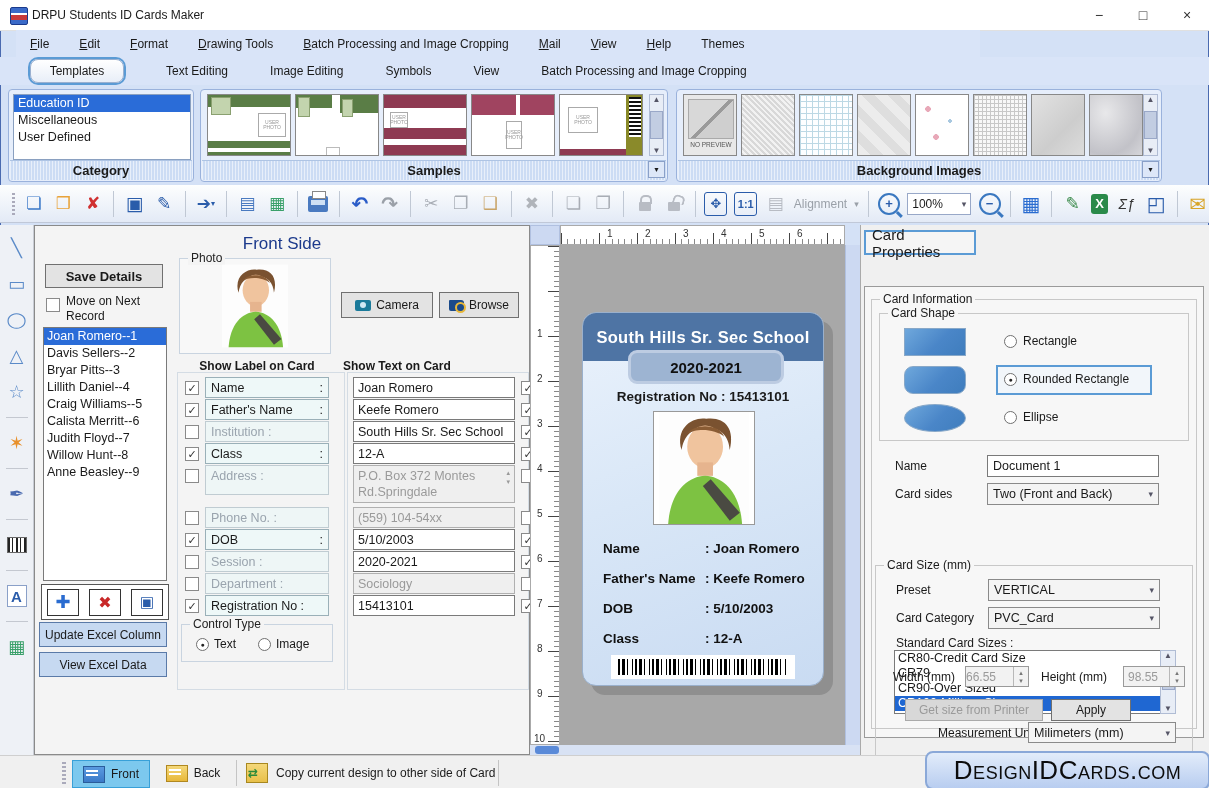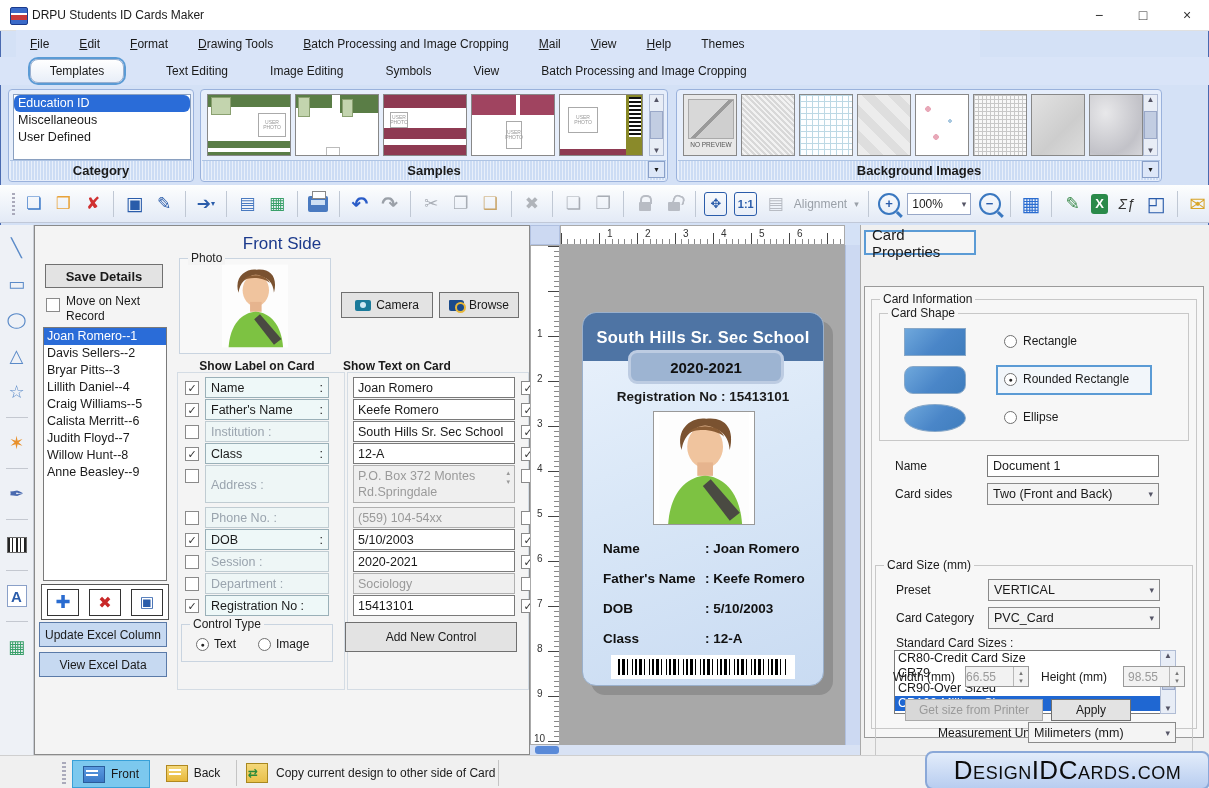--- a/index.html
+++ b/index.html
@@ -15,21 +15,21 @@
   .menu-item{cursor:default;}
   .menu-item.u::first-letter{text-decoration:underline;}
   .tabrow{left:0;top:57px;width:1209px;height:28px;background:#d9e4f8;display:flex;align-items:center;}
   .tab-active{margin-left:30px;width:92px;height:22px;background:linear-gradient(#ffffff,#e8eef8);border:1px solid #9ab0d0;border-radius:8px;box-shadow:0 0 0 2px #5b9bd5;display:flex;align-items:center;justify-content:center;}
   .tab-plain{margin-left:42px;}
   
   .panel-box{background:#e6eefb;border:1px solid #9ab2dc;border-radius:4px;box-sizing:border-box;}
   .panel-label{position:absolute;left:1px;right:1px;bottom:1px;height:19px;background:repeating-linear-gradient(90deg,rgba(255,255,255,.55) 0 1px,transparent 1px 3px),#ccdcf4;font-weight:bold;font-size:13px;display:flex;align-items:center;justify-content:center;border-top:1px solid #aec4e4;}
   .listwhite{background:#fff;border:1px solid #8aa0c0;}
   .cat-item{height:17px;line-height:17px;padding-left:4px;font-size:12.5px;}
-  .cat-sel{background:#2a6cd8;color:#fff;border-radius:6px;}
+  .cat-sel{background:#2a6cd8;color:#fff;}
   .thumb{position:absolute;top:4px;height:62px;background:#fff;border:1px solid #888;box-sizing:border-box;overflow:hidden;}
   .t{position:absolute;}
   .uphoto{border:1px solid #aaa;background:#fff;font-size:5px;color:#999;display:flex;align-items:center;justify-content:center;text-align:center;line-height:1.1;}
   .sb{position:absolute;width:15px;background:#e8edf6;border:1px solid #b0bcd4;box-sizing:border-box;font-size:8px;color:#556;display:flex;flex-direction:column;align-items:center;justify-content:space-between;}
   .sb .thumbbar{width:11px;height:26px;background:#c2cde2;border:1px solid #9aa8c8;}
   .ddbtn{position:absolute;right:2px;bottom:3px;width:15px;height:15px;border:1px solid #8aa0c8;background:#dde7f8;font-size:8px;display:flex;align-items:center;justify-content:center;}
   
   .toolbar{left:0;top:185px;width:1209px;height:38px;background:linear-gradient(#fdfefe,#e3eaf6);border-bottom:1px solid #c0c8d8;display:flex;align-items:center;padding-left:12px;box-sizing:border-box;gap:7px;}
   .tbi{width:26px;height:26px;display:flex;align-items:center;justify-content:center;font-size:17px;}
   .tsep{width:1px;height:26px;background:#c0c8d4;margin:0 2px;}
@@ -374,21 +374,21 @@
       <span>Institution :</span>
     </div>
   <div class="r cb" style="left:150px;top:221px;">
       <i>✓</i>
     </div>
   <div class="r lblbox" style="left:170px;top:217px;width:124px;">
       <span>Class</span>
       <span>:</span>
     </div>
   <div class="r cb" style="left:150px;top:243px;"></div>
-  <div class="r lblbox dis" style="left:170px;top:239px;width:124px;height:38px;align-items:flex-start;padding-top:12px;">
+  <div class="r lblbox dis" style="left:170px;top:239px;width:124px;height:30px;align-items:flex-start;padding-top:3px;">
       <span>Address :</span>
     </div>
   <div class="r cb" style="left:150px;top:285px;"></div>
   <div class="r lblbox dis" style="left:170px;top:281px;width:124px;">
       <span>Phone No. :</span>
     </div>
   <div class="r cb" style="left:150px;top:307px;">
       <i>✓</i>
     </div>
   <div class="r lblbox" style="left:170px;top:303px;width:124px;">
@@ -453,21 +453,20 @@
 
   <div class="r grp" style="left:146px;top:398px;width:152px;height:38px;">
     <span class="grplab">Control Type</span>
     <span class="r rad" style="left:14px;top:13px;">
         <i>●</i>
       </span>
     <span class="r" style="left:32px;top:12px;">Text</span>
     <span class="r rad" style="left:76px;top:13px;"></span>
     <span class="r" style="left:94px;top:12px;">Image</span>
   </div>
-  <div class="r btn" style="left:310px;top:396px;width:172px;height:30px;">Add New Control</div>
 </div>
 
 <div class="r corner" style="left:530px;top:225px;width:30px;height:20px;"></div>
 <div class="r hruler" style="left:560px;top:225px;width:285px;height:20px;">
   <span class="rnum" style="left:46px;top:2px;">1</span>
   <span class="rnum" style="left:84px;top:2px;">2</span>
   <span class="rnum" style="left:122px;top:2px;">3</span>
   <span class="rnum" style="left:160px;top:2px;">4</span>
   <span class="rnum" style="left:198px;top:2px;">5</span>
   <span class="rnum" style="left:236px;top:2px;">6</span>

